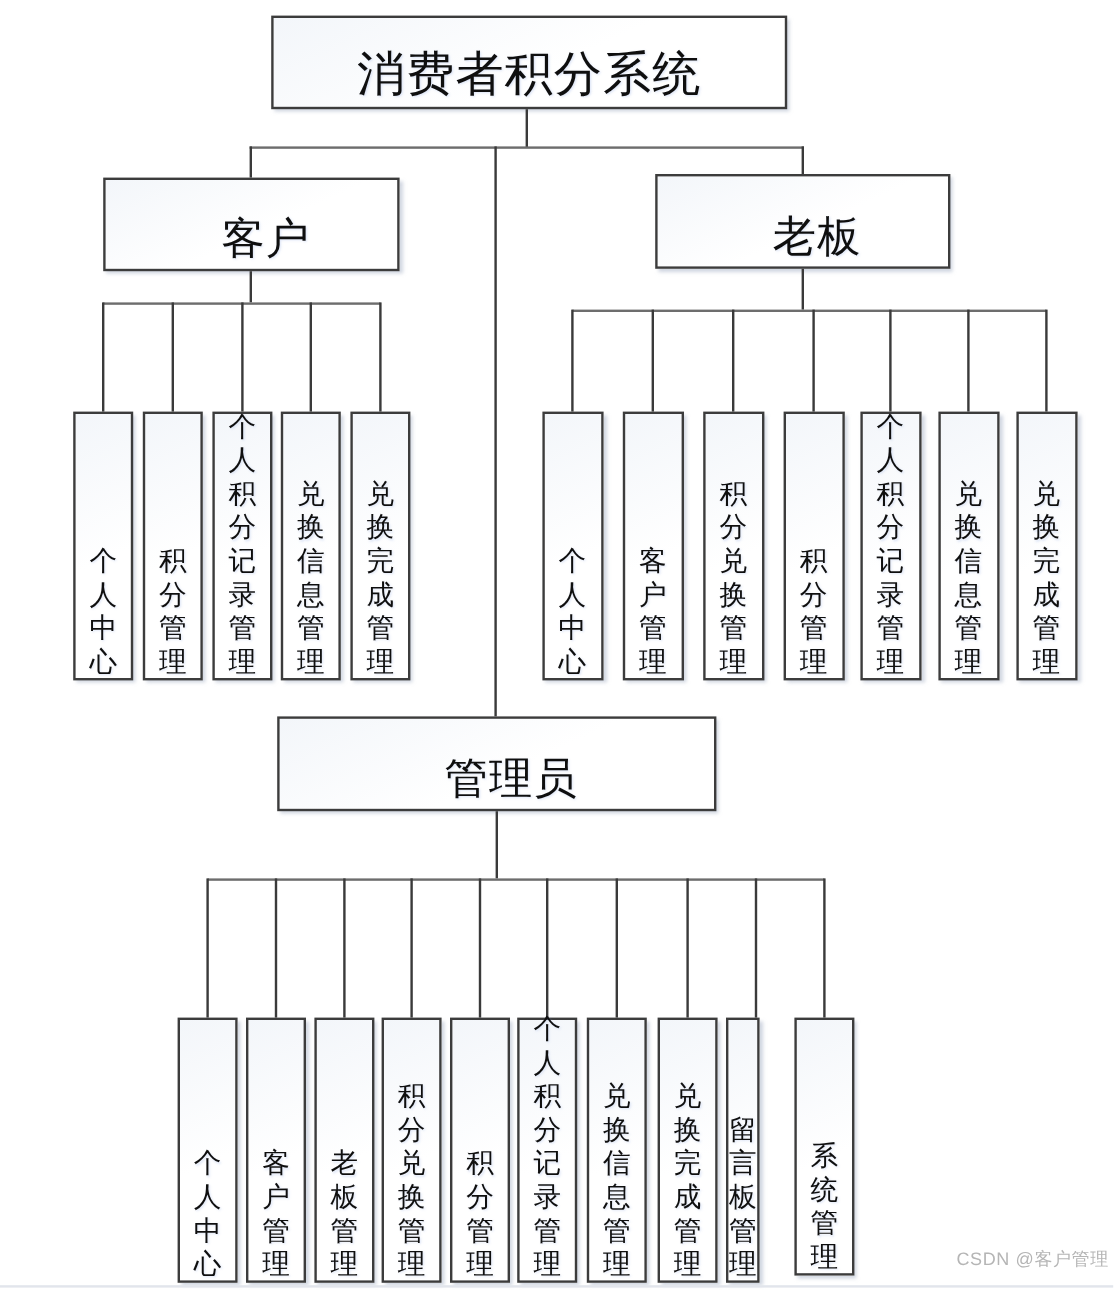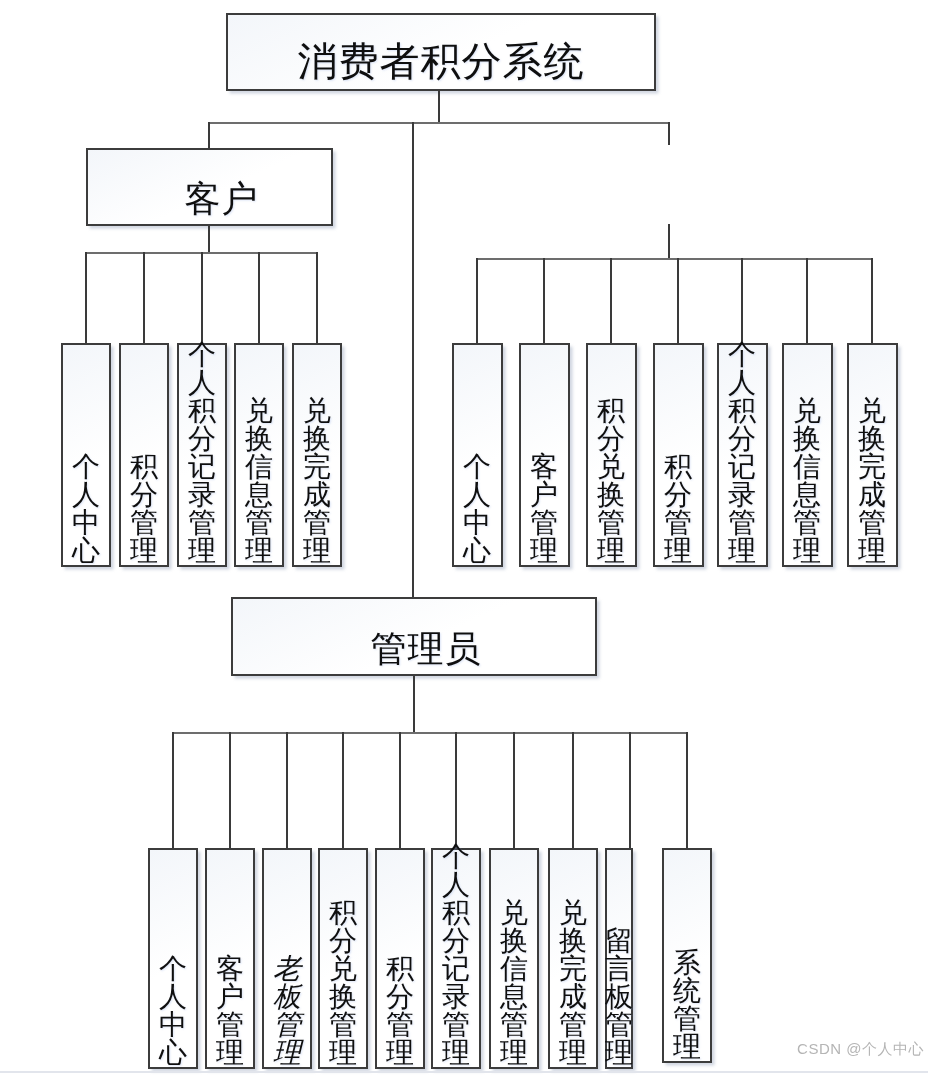--- a/index.html
+++ b/index.html
@@ -21,21 +21,21 @@
     border: 2px solid #3c3c3c;
     background: linear-gradient(155deg, #f3f6fa 0%, #ffffff 55%);
     box-shadow: 2.5px 2.5px 3px rgba(168, 178, 199, 0.55);
     text-align: center;
   }
   .node .lbl { text-shadow: 1px 1px 2px rgba(140, 165, 225, 0.30); }
   .root-node  .lbl { font-size: 40px; letter-spacing: 1px; }
   .branch-node .lbl { font-size: 36px; letter-spacing: 1px; margin-left: 24px; }
   .leaf-node .vtext {
     width: 30px;
-    font-size: 28px;
+    font-size: 23px;
     line-height: 28px;
     text-align: center;
     word-break: break-all;
     text-shadow: 1px 1px 2px rgba(140, 165, 225, 0.30);
   }
   .vline { position: absolute; width: 2px; background: #3a3a3a; }
   .hline { position: absolute; height: 2px; background: #6d6d6d; }
   .watermark {
     position: absolute;
     top: 1040px;
@@ -61,20 +61,23 @@
   </div>
 
   <div class="vline" style="left:438px; top:91px; height:32px;"></div>
   <div class="hline" style="left:208px; top:122px; width:462px;"></div>
   <div class="vline" style="left:208px; top:122px; height:26px;"></div>
   <div class="vline" style="left:668px; top:122px; height:23px;"></div>
   <div class="vline" style="left:412px; top:122px; height:475px;"></div>
 
   <div class="node branch-node" style="left:86px; top:148px; width:247px; height:78px;">
     <span class="lbl">客户</span>
+  </div>
+  <div class="node branch-node" style="left:546px; top:145px; width:246px; height:79px;">
+    <span class="lbl">老板</span>
   </div>
   <div class="node branch-node" style="left:231px; top:597px; width:366px; height:79px;font-family:Liberation Mono, monospace;">
     <span class="lbl">管理员</span>
   </div>
 
   <div>
       <div class="vline" style="left: 208px; top: 226px; height: 26px;"></div>
       <div class="hline" style="left: 86px; top: 252px; width: 231px;"></div>
       <div class="vline" style="left: 85px; top: 252px; height: 91px;"></div>
       <div class="node leaf-node" style="left: 61px; top: 343px; width: 50px; height: 224px;">
@@ -134,21 +137,21 @@
       <div class="hline" style="left: 173px; top: 732px; width: 514px;"></div>
       <div class="vline" style="left: 172px; top: 732px; height: 116px;"></div>
       <div class="node leaf-node" style="left: 148px; top: 848px; width: 50px; height: 221px;">
         <span class="vtext">个人中心</span>
       </div>
       <div class="vline" style="left: 229px; top: 732px; height: 116px;"></div>
       <div class="node leaf-node" style="left: 205px; top: 848px; width: 50px; height: 221px;">
         <span class="vtext">客户管理</span>
       </div>
       <div class="vline" style="left: 286px; top: 732px; height: 116px;"></div>
-      <div class="node leaf-node" style="left: 262px; top: 848px; width: 50px; height: 221px; font-style: italic;">
+      <div class="node leaf-node" style="left: 262px; top: 848px; width: 50px; height: 221px;">
         <span class="vtext">老板管理</span>
       </div>
       <div class="vline" style="left: 342px; top: 732px; height: 116px;"></div>
       <div class="node leaf-node" style="left: 318px; top: 848px; width: 50px; height: 221px;">
         <span class="vtext">积分兑换管理</span>
       </div>
       <div class="vline" style="left: 399px; top: 732px; height: 116px;"></div>
       <div class="node leaf-node" style="left: 375px; top: 848px; width: 50px; height: 221px;">
         <span class="vtext">积分管理</span>
       </div>
@@ -167,16 +170,16 @@
       <div class="vline" style="left: 629px; top: 732px; height: 116px;"></div>
       <div class="node leaf-node" style="left: 605px; top: 848px; width: 28px; height: 221px;">
         <span class="vtext">留言板管理</span>
       </div>
       <div class="vline" style="left: 686px; top: 732px; height: 116px;"></div>
       <div class="node leaf-node" style="left: 662px; top: 848px; width: 50px; height: 215px;">
         <span class="vtext">系统管理</span>
       </div>
     </div>
 
-  <div class="watermark">CSDN @个人中心</div>
+  <div class="watermark">CSDN @客户管理</div>
   <div class="baseline"></div>
 
 </div>
 
 </body></html>

